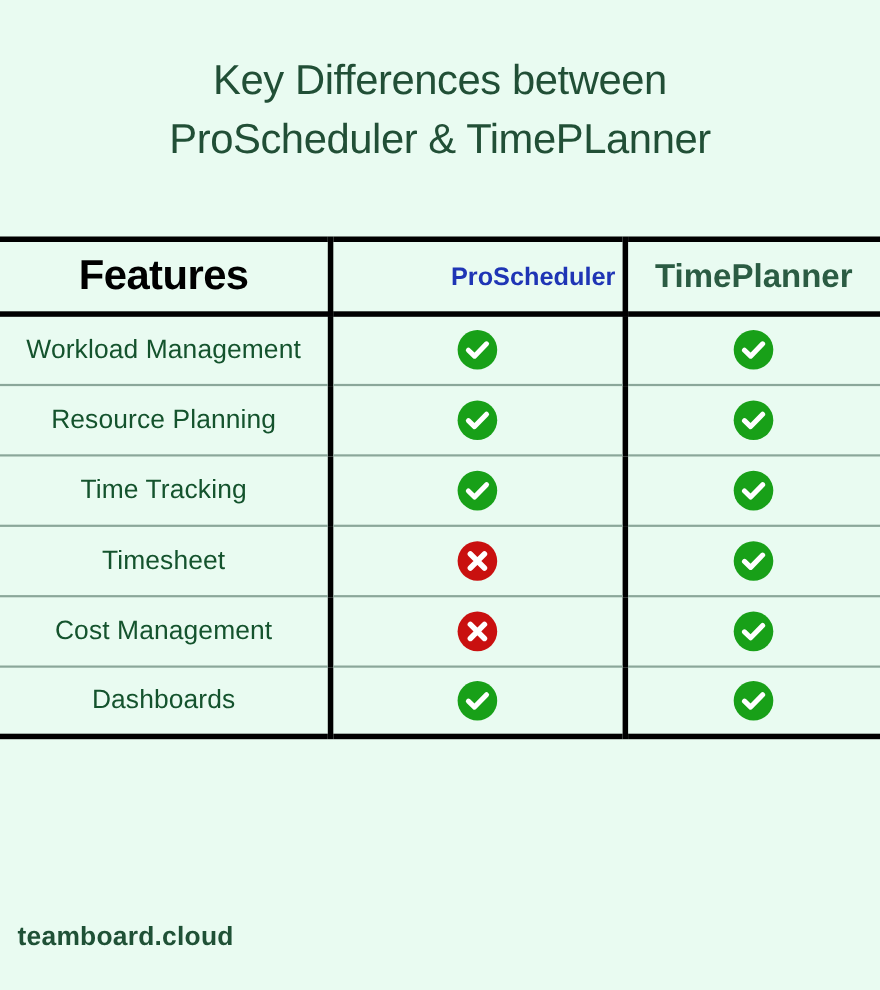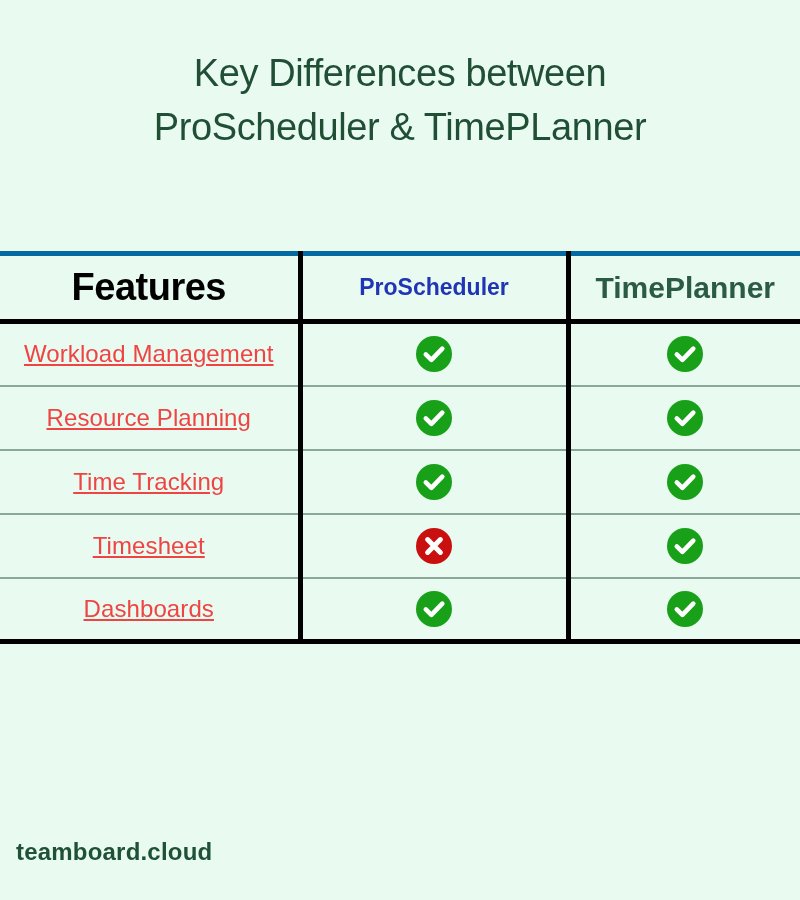--- a/index.html
+++ b/index.html
@@ -38,23 +38,22 @@
   }
 
   
   .cmp-table {
     position: absolute;
     left: 0;
     top: 215px;
     width: 800px;
     border-collapse: collapse;
     table-layout: fixed;
-    border-top: 5px solid #0369a1;
+    border-top: 5px solid #000000;
     border-bottom: 5px solid #000;
-    margin-top: 36px;
   }
 
   .cmp-table col.col-feature { width: 300px; }
   .cmp-table col.col-a { width: 268px; }
   .cmp-table col.col-b { width: 232px; }
 
   .cmp-table thead tr {
     height: 68px;
   }
   .cmp-table thead th {
@@ -68,21 +67,21 @@
     font-size: 38px;
     font-weight: bold;
     letter-spacing: -0.5px;
     text-align: center;
     border-right: 5px solid #000;
   }
   .cmp-table thead th.th-a {
     color: #1f35b5;
     font-size: 23px;
     font-weight: bold;
-    text-align: center;
+    text-align: right;
     border-right: 5px solid #000;
   }
   .cmp-table thead th.th-b {
     color: #2b5c43;
     font-size: 30px;
     font-weight: bold;
     text-align: center;
   }
 
   .cmp-table tbody tr {
@@ -90,28 +89,27 @@
   }
   .cmp-table tbody tr + tr td {
     border-top: 2px solid #8ba79a;
   }
   .cmp-table tbody td {
     padding: 0 8px;
     vertical-align: middle;
     background: #e9fbf1;
   }
   .cmp-table tbody td.cell-feature {
-    color: #ef4444;
+    color: #14532d;
     font-size: 24px;
     font-weight: 400;
     text-align: center;
     line-height: 28px;
     border-right: 5px solid #000;
     letter-spacing: 0.1px;
-    text-decoration: underline;
   }
   .cmp-table tbody td.cell-a {
     text-align: center;
     border-right: 5px solid #000;
   }
   .cmp-table tbody td.cell-b {
     text-align: center;
   }
 
   
@@ -201,20 +199,31 @@
           <td class="cell-a"><span class="status-icon"><svg viewBox="0 0 38 38" xmlns="http://www.w3.org/2000/svg">
                 <circle cx="19" cy="19" r="18" fill="#c9100f"></circle>
                 <path d="M12.6 12.6 L25.4 25.4 M25.4 12.6 L12.6 25.4" fill="none" stroke="#ffffff" stroke-width="5" stroke-linecap="round"></path>
               </svg></span></td>
           <td class="cell-b"><span class="status-icon"><svg viewBox="0 0 38 38" xmlns="http://www.w3.org/2000/svg">
                 <circle cx="19" cy="19" r="18" fill="#18a018"></circle>
                 <path d="M10.8 19.4 L16.4 24.8 L27.3 13.6" fill="none" stroke="#ffffff" stroke-width="4.6" stroke-linecap="round" stroke-linejoin="round"></path>
               </svg></span></td>
         </tr>
         <tr>
+          <td class="cell-feature">Cost Management</td>
+          <td class="cell-a"><span class="status-icon"><svg viewBox="0 0 38 38" xmlns="http://www.w3.org/2000/svg">
+                <circle cx="19" cy="19" r="18" fill="#c9100f"></circle>
+                <path d="M12.6 12.6 L25.4 25.4 M25.4 12.6 L12.6 25.4" fill="none" stroke="#ffffff" stroke-width="5" stroke-linecap="round"></path>
+              </svg></span></td>
+          <td class="cell-b"><span class="status-icon"><svg viewBox="0 0 38 38" xmlns="http://www.w3.org/2000/svg">
+                <circle cx="19" cy="19" r="18" fill="#18a018"></circle>
+                <path d="M10.8 19.4 L16.4 24.8 L27.3 13.6" fill="none" stroke="#ffffff" stroke-width="4.6" stroke-linecap="round" stroke-linejoin="round"></path>
+              </svg></span></td>
+        </tr>
+        <tr>
           <td class="cell-feature">Dashboards</td>
           <td class="cell-a"><span class="status-icon"><svg viewBox="0 0 38 38" xmlns="http://www.w3.org/2000/svg">
                 <circle cx="19" cy="19" r="18" fill="#18a018"></circle>
                 <path d="M10.8 19.4 L16.4 24.8 L27.3 13.6" fill="none" stroke="#ffffff" stroke-width="4.6" stroke-linecap="round" stroke-linejoin="round"></path>
               </svg></span></td>
           <td class="cell-b"><span class="status-icon"><svg viewBox="0 0 38 38" xmlns="http://www.w3.org/2000/svg">
                 <circle cx="19" cy="19" r="18" fill="#18a018"></circle>
                 <path d="M10.8 19.4 L16.4 24.8 L27.3 13.6" fill="none" stroke="#ffffff" stroke-width="4.6" stroke-linecap="round" stroke-linejoin="round"></path>
               </svg></span></td>
         </tr>

